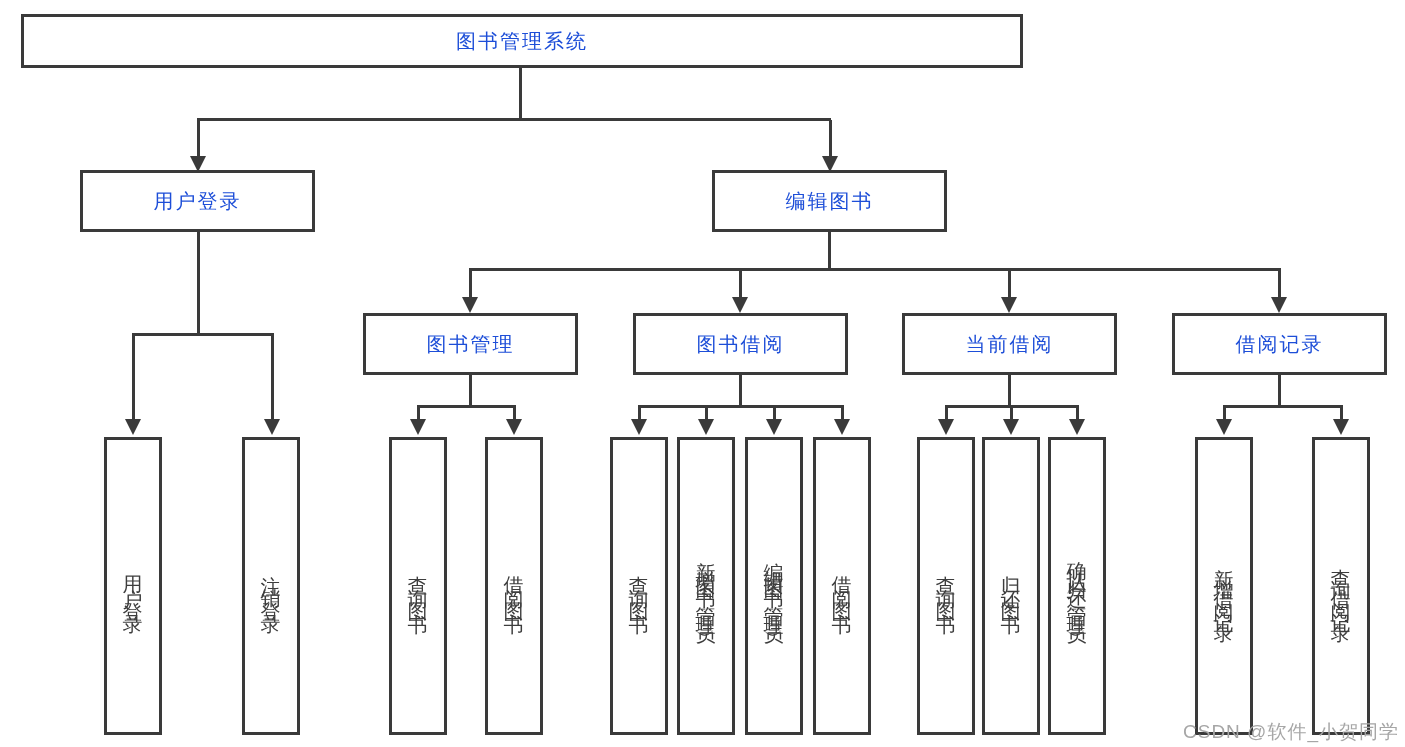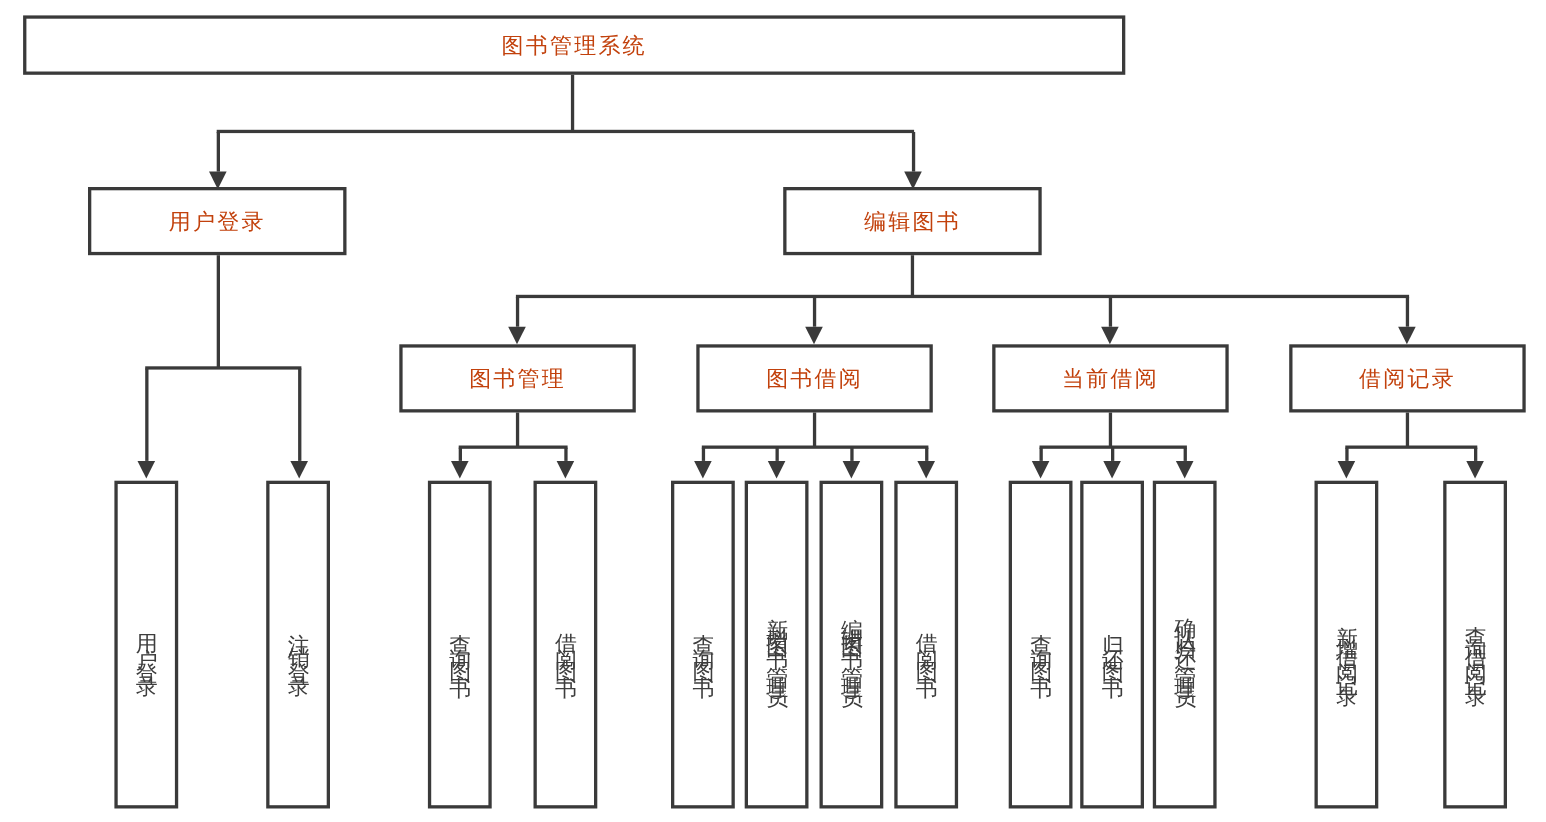--- a/index.html
+++ b/index.html
@@ -12,21 +12,21 @@
   }
   .box{
     position:absolute;
     background:#ffffff;
     border:3px solid #3a3a3a;
     box-sizing:border-box;
     display:flex;align-items:center;justify-content:center;
     color:#3d3d3d;
     z-index:2;
   }
-  .hlabel{font-size:20px;letter-spacing:2px;color:#c2410c;}
+  .hlabel{font-size:20px;letter-spacing:2px;color:#1d4ed8;}
   .leaf{top:437px;width:58px;height:298px;}
   .vtext{
     writing-mode:vertical-rl;
     text-orientation:mixed;
     font-size:20px;
     color:#3d3d3d;
     line-height:1;
   }
   .ls13{letter-spacing:13px;}
   .ls11{letter-spacing:11px;}
@@ -223,14 +223,15 @@
     <span class="vtext ls9">确认归还（管理员）</span>
   </div>
 
   <div class="box leaf" style="left:1195px;">
     <span class="vtext ls11">新增借阅记录</span>
   </div>
   <div class="box leaf" style="left:1312px;">
     <span class="vtext ls11">查询借阅记录</span>
   </div>
 
+  <div class="watermark">CSDN @软件_小贺同学</div>
 
 </div>
 
 </body></html>

